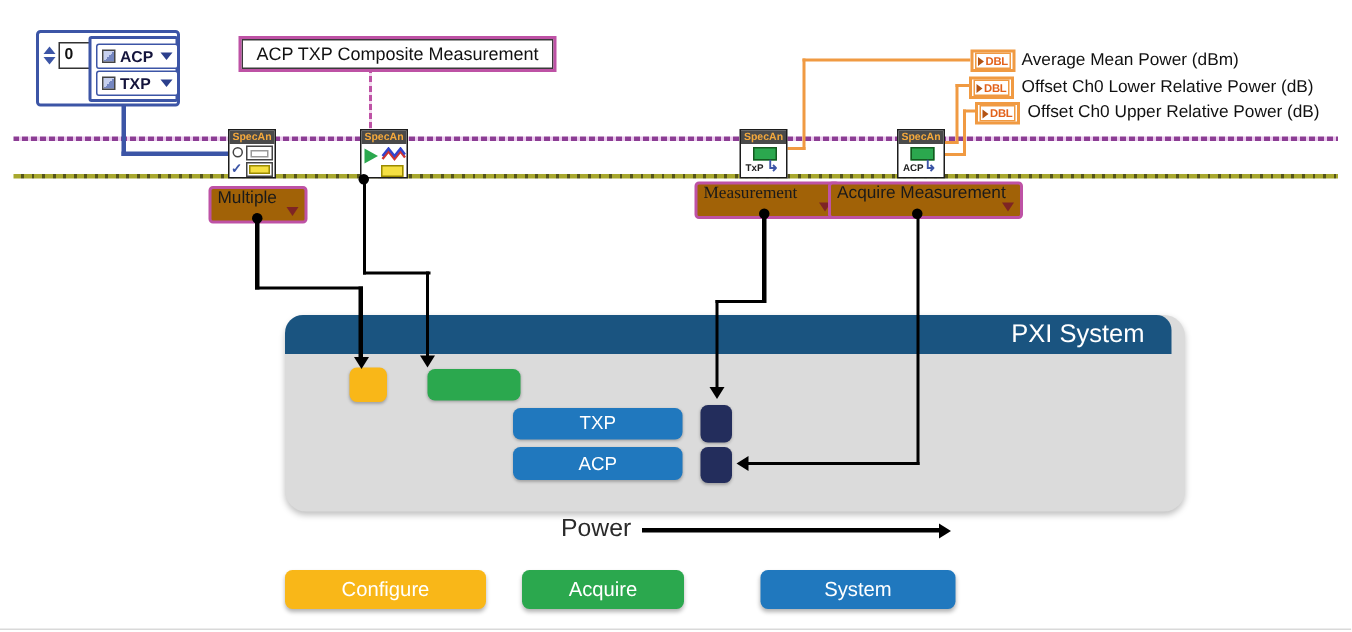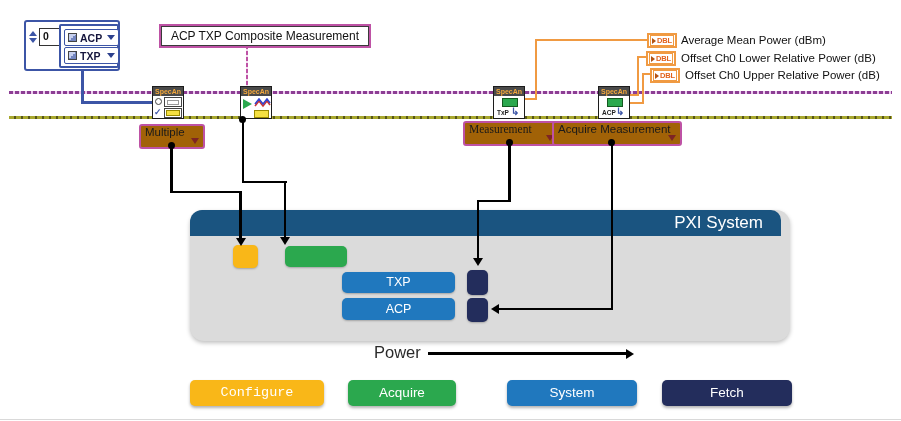--- a/index.html
+++ b/index.html
@@ -243,19 +243,18 @@
 
   <div class="abs dot" style="left:608px;top:139px;"></div>
   <div class="abs blk" style="left:610.5px;top:143px;width:2.5px;height:167px;"></div>
   <div class="abs blk" style="left:498px;top:307.5px;width:115px;height:2.5px;"></div>
   <div class="abs ah ah-left" style="left:491px;top:304px;"></div>
 
   <div class="abs time-label" style="left:374px;top:343px;">Power</div>
   <div class="abs time-line" style="left:428px;top:352px;width:198px;"></div>
   <div class="abs ah ah-right" style="left:626px;top:348.5px;"></div>
 
-  <div class="abs lg c-yellow" style="left:190px;top:380px;width:134px;height:26px;font-family:Liberation Mono, monospace;">Configure</div>
+  <div class="abs lg c-yellow" style="left:190px;top:380px;width:134px;height:26px;">Configure</div>
   <div class="abs lg c-green" style="left:348px;top:380px;width:108px;height:26px;">Acquire</div>
   <div class="abs lg" style="left:507px;top:380px;width:130px;height:26px;background:#2078BE;">System</div>
-  <div class="abs lg c-navy" style="left:662px;top:380px;width:130px;height:26px;">Fetch</div>
 
   <div class="abs edge-line" style="left:0;top:419px;width:901px;"></div>
 </div>
 
 </body></html>

